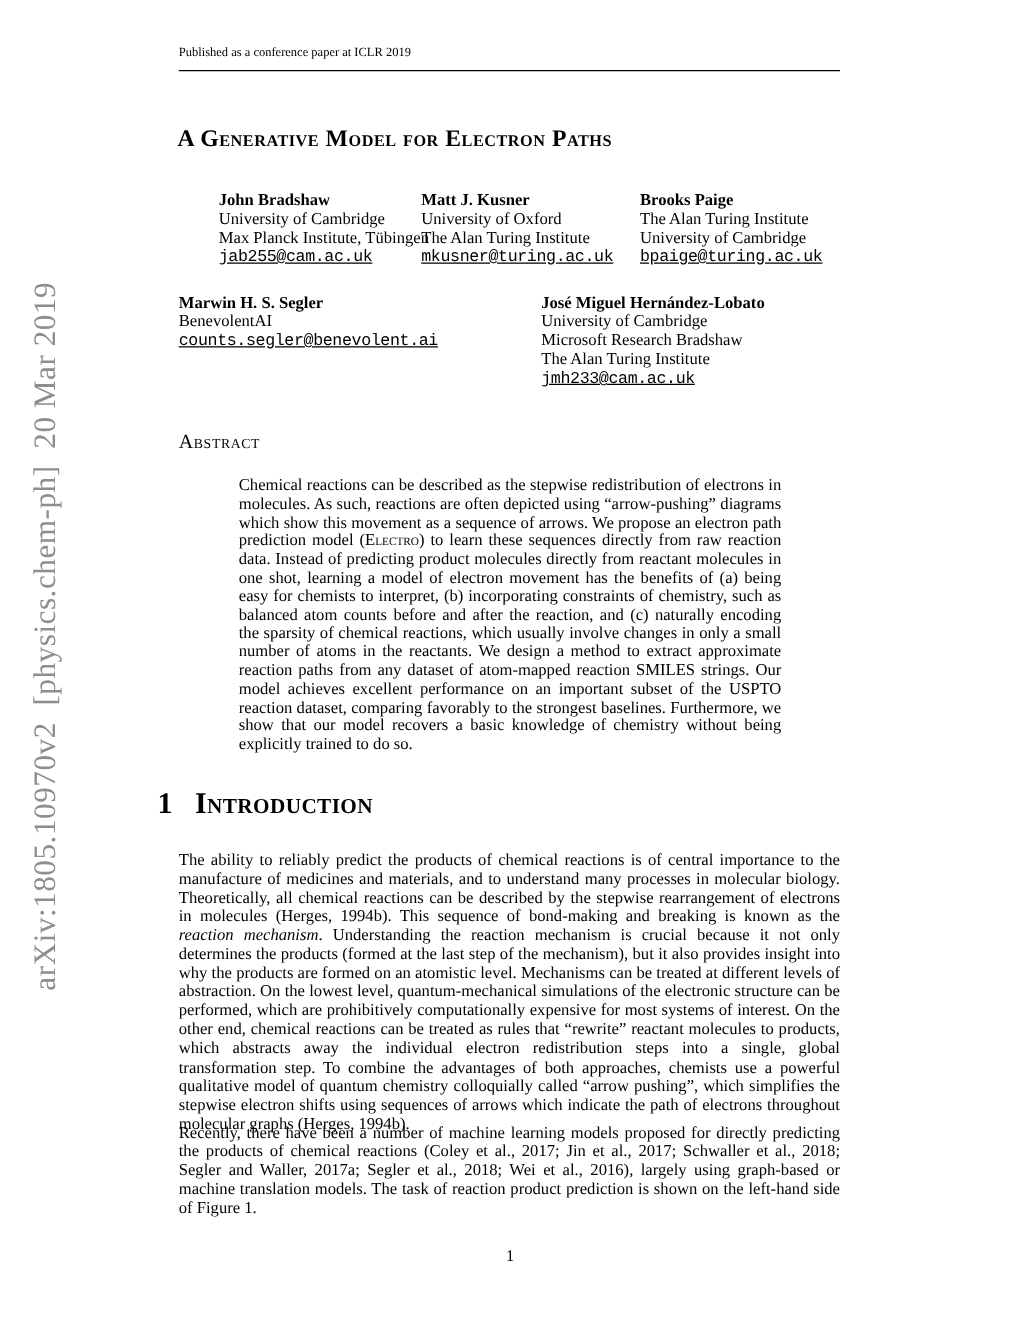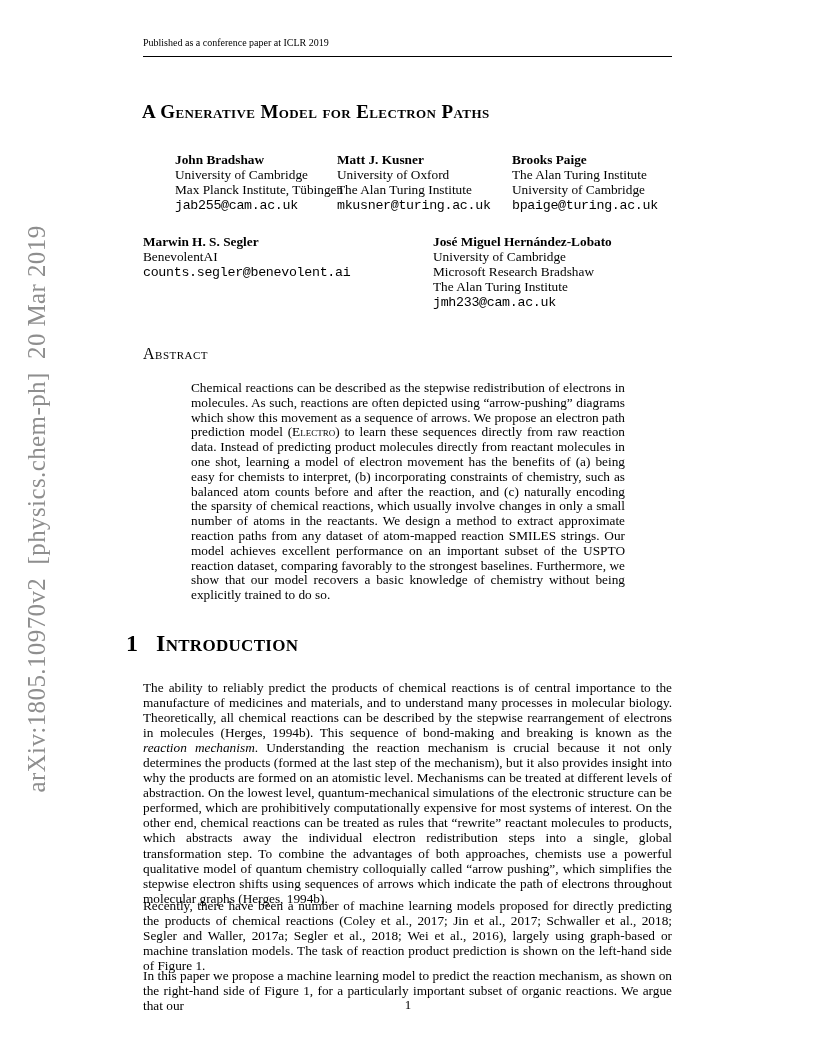--- a/index.html
+++ b/index.html
@@ -38,20 +38,21 @@
     font-size: 13.3px;
     line-height: 15px;
   }
   .author-name { font-weight: bold; }
   .author-email {
     font-family: "Liberation Mono", monospace;
     font-size: 13.3px;
     letter-spacing: -0.3px;
     margin-top: 1px;
     white-space: nowrap;
+    text-decoration: underline;
   }
   #auth1 { left: 143px; top: 152px; margin-left: 32px; }
   #auth2 { left: 337px; top: 152px; }
   #auth3 { left: 512px; top: 152px; }
   #auth4 { left: 143px; top: 234px; }
   #auth5 { left: 433px; top: 234px; }
   .abstract-heading {
     position: absolute;
     left: 143px; top: 345px;
     width: 529px;
@@ -163,17 +164,16 @@
   <div class="abstract-heading">Abstract</div>
 
   <p class="abstract-body"><span>Chemical reactions can be described as the stepwise redistribution of electrons in molecules. As such, reactions are often depicted using “arrow-pushing” diagrams which show this movement as a sequence of arrows. We propose an electron path prediction model (</span><span class="sc">Electro</span><span>) to learn these sequences directly from raw reaction data. Instead of predicting product molecules directly from reactant molecules in one shot, learning a model of electron movement has the benefits of (a) being easy for chemists to interpret, (b) incorporating constraints of chemistry, such as balanced atom counts before and after the reaction, and (c) naturally encoding the sparsity of chemical reactions, which usually involve changes in only a small number of atoms in the reactants. We design a method to extract approximate reaction paths from any dataset of atom-mapped reaction SMILES strings. Our model achieves excellent performance on an important subset of the USPTO reaction dataset, comparing favorably to the strongest baselines. Furthermore, we show that our model recovers a basic knowledge of chemistry without being explicitly trained to do so.</span></p>
 
   <h2 class="section-heading"><span class="section-number">1</span><span>Introduction</span></h2>
 
   <p class="para" id="para1"><span>The ability to reliably predict the products of chemical reactions is of central importance to the manufacture of medicines and materials, and to understand many processes in molecular biology. Theoretically, all chemical reactions can be described by the stepwise rearrangement of electrons in molecules (Herges, 1994b). This sequence of bond-making and breaking is known as the </span><span class="emph">reaction mechanism</span><span>. Understanding the reaction mechanism is crucial because it not only determines the products (formed at the last step of the mechanism), but it also provides insight into why the products are formed on an atomistic level. Mechanisms can be treated at different levels of abstraction. On the lowest level, quantum-mechanical simulations of the electronic structure can be performed, which are prohibitively computationally expensive for most systems of interest. On the other end, chemical reactions can be treated as rules that “rewrite” reactant molecules to products, which abstracts away the individual electron redistribution steps into a single, global transformation step. To combine the advantages of both approaches, chemists use a powerful qualitative model of quantum chemistry colloquially called “arrow pushing”, which simplifies the stepwise electron shifts using sequences of arrows which indicate the path of electrons throughout molecular graphs (Herges, 1994b).</span></p>
 
   <p class="para" id="para2">Recently, there have been a number of machine learning models proposed for directly predicting the products of chemical reactions (Coley et al., 2017; Jin et al., 2017; Schwaller et al., 2018; Segler and Waller, 2017a; Segler et al., 2018; Wei et al., 2016), largely using graph-based or machine translation models. The task of reaction product prediction is shown on the left-hand side of Figure 1.</p>
 
-  <p class="para" id="para3">In this paper we propose a machine learning model to predict the reaction mechanism, as shown on the right-hand side of Figure 1, for a particularly important subset of organic reactions. We argue that our</p>
 
   <div class="page-number">1</div>
 
 </div>
 
 </body></html>

